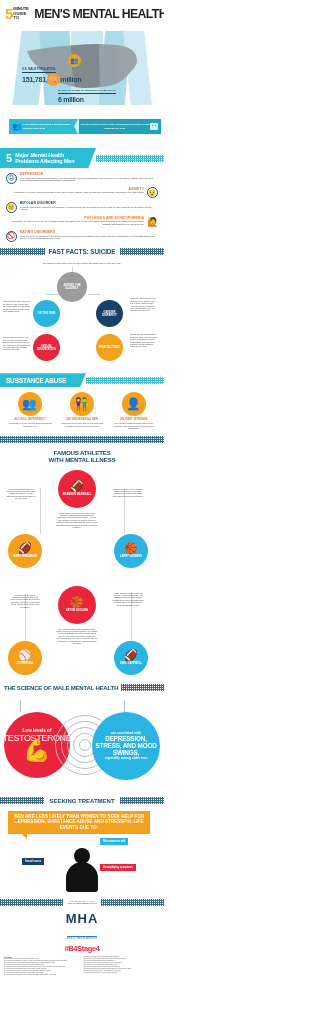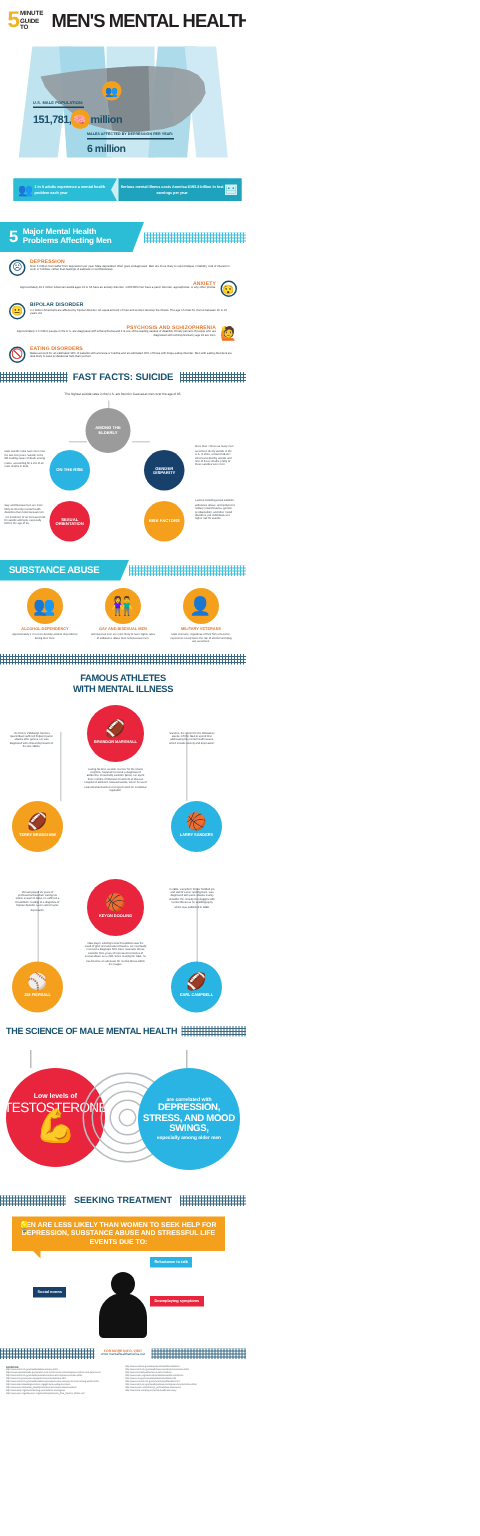--- a/index.html
+++ b/index.html
@@ -482,20 +482,25 @@
 
   <div class="ft-band">
     <div class="dotrow dark"></div>
     <div class="ft-mid">
       <div class="l1 cond">FOR MORE INFO, VISIT</div>
       <div class="l2 cond">www.mentalhealthamerica.net</div>
     </div>
     <div class="dotrow dark"></div>
   </div>
 
+  <div class="logo">
+    <div class="mha">MHA</div>
+    <div class="sub cond">Mental Health America</div>
+    <div class="tag cond">#B4Stage4</div>
+  </div>
 
   <div class="srcs">
     <div class="col">
       <div class="h cond">SOURCES</div>
       <div class="ln">http://www.nimh.nih.gov/health/statistics/index.shtml</div>
       <div class="ln">https://www.mentalhealth.gov/what-to-look-for/mood-disorders/depression/men-and-depression</div>
       <div class="ln">http://www.nimh.nih.gov/health/publications/men-and-depression/index.shtml</div>
       <div class="ln">http://www.cdc.gov/violenceprevention/suicide/statistics.html</div>
       <div class="ln">http://www.nimh.nih.gov/health/statistics/prevalence/any-anxiety-disorder-among-adults.shtml</div>
       <div class="ln">http://www.nationaleatingdisorders.org/get-facts-eating-disorders</div>

